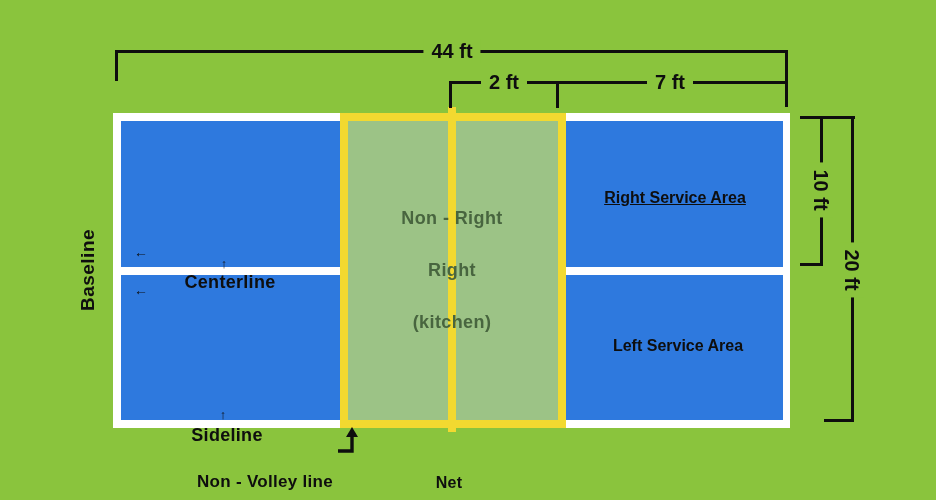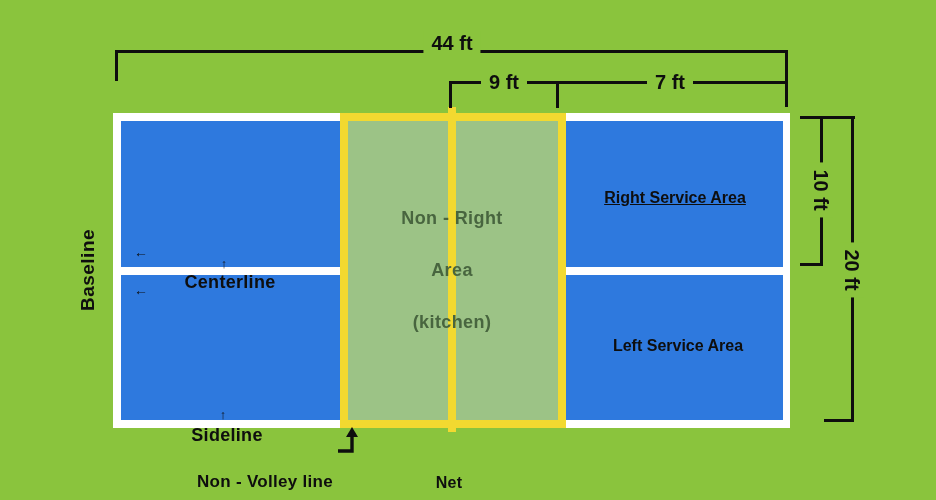--- a/index.html
+++ b/index.html
@@ -81,22 +81,22 @@
 <div class="abs dline l-right-vert"></div>
 <div class="abs dline l-7-h"></div>
 <div class="abs dline l-7-tick-left"></div>
 <div class="abs dline l-7-tick-right"></div>
 <div class="abs dline r-top-tick"></div>
 <div class="abs dline r-10-vert"></div>
 <div class="abs dline r-10-bot"></div>
 <div class="abs dline r-20-vert"></div>
 <div class="abs dline r-20-bot"></div>
 
-<div class="lbl dim-lbl" style="left:452px;top:43px;">44 ft</div>
-<div class="lbl dim-lbl" style="left:504px;top:82px;">9 ft</div>
+<div class="lbl dim-lbl" style="left:452px;top:51px;">44 ft</div>
+<div class="lbl dim-lbl" style="left:504px;top:82px;">2 ft</div>
 <div class="lbl dim-lbl" style="left:670px;top:82px;">7 ft</div>
 <div class="lbl dim-lbl-rot" style="left:821px;top:190px;">10 ft</div>
 <div class="lbl dim-lbl-rot" style="left:852px;top:270px;">20 ft</div>
 
 <div class="lbl lbl-baseline" style="left:87px;top:270px;">Baseline</div>
 <div class="lbl arrow-left" style="left:141px;top:252px;">←</div>
 <div class="lbl arrow-left" style="left:141px;top:290px;">←</div>
 
 <div class="lbl lbl-line" style="left:230px;top:247px;">Centerline</div>
 <div class="lbl arrow-up" style="left:224px;top:263px;">↑</div>
@@ -109,14 +109,14 @@
   <path d="M2 25 H16 V10" fill="none" stroke="#0E0E0E" stroke-width="3.4"></path>
   <polygon points="10,11 16,1 22,11" fill="#0E0E0E"></polygon>
 </svg>
 
 <div class="lbl lbl-line" style="left:449px;top:448px;font-size:16px;">Net</div>
 
 <div class="lbl lbl-area" style="left:675px;top:198px;text-decoration:underline;">Right Service Area</div>
 <div class="lbl lbl-area" style="left:678px;top:346px;">Left Service Area</div>
 
 <div class="lbl lbl-kitchen" style="left:452px;top:218px;">Non - Right</div>
-<div class="lbl lbl-kitchen" style="left:452px;top:270px;">Area</div>
+<div class="lbl lbl-kitchen" style="left:452px;top:270px;">Right</div>
 <div class="lbl lbl-kitchen" style="left:452px;top:322px;text-align:center;">(kitchen)</div>
 
 </body></html>

